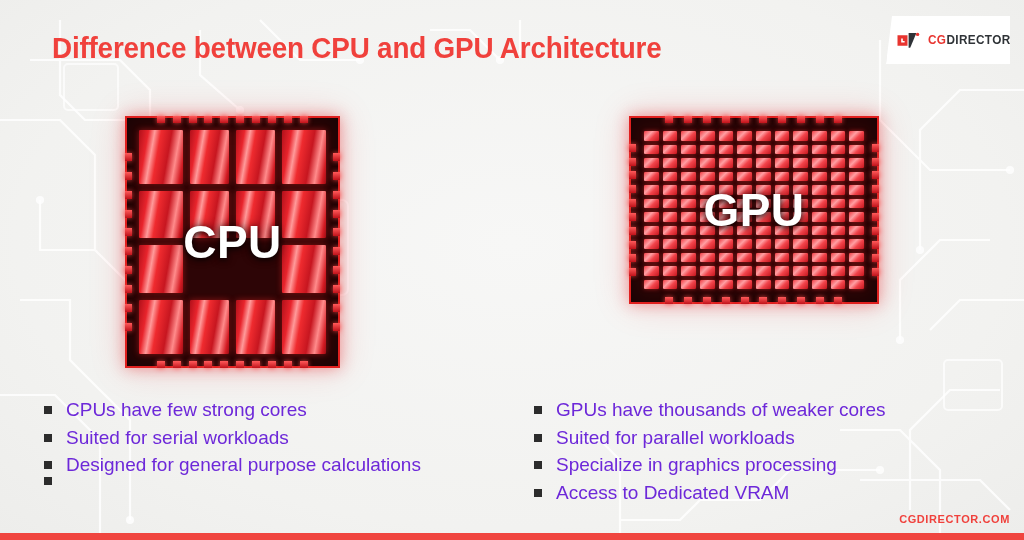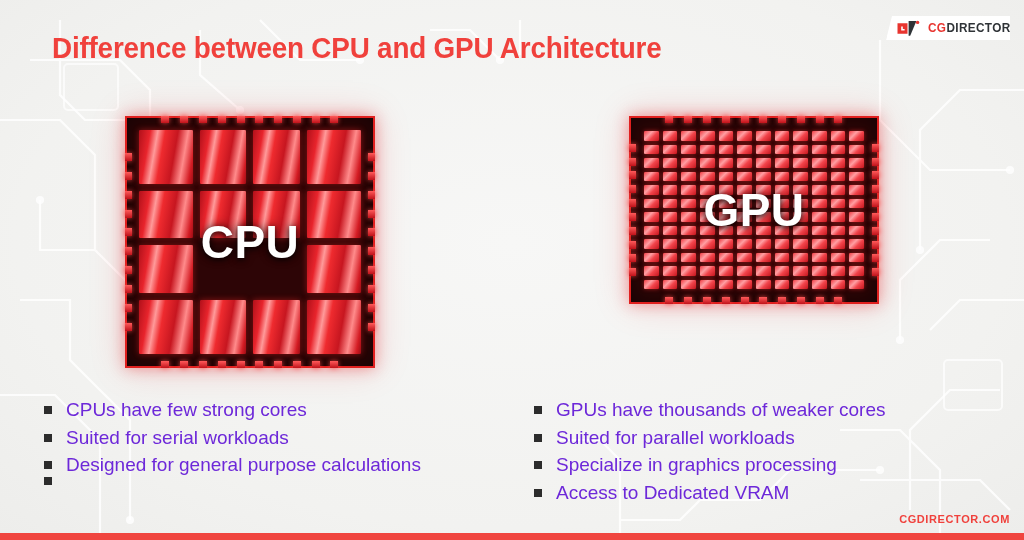--- a/index.html
+++ b/index.html
@@ -36,21 +36,21 @@
     transform:scaleX(0.96);
     transform-origin:left center;
     z-index:5;
     white-space:nowrap;
   }
 
   
   #logo-badge {
     position:absolute;
     right:14px; top:16px;
-    width:124px; height:24px;
+    width:124px; height:48px;
     background:#ffffff;
     clip-path: polygon(6px 0, 100% 0, 100% 100%, 0 100%);
     box-shadow:0 1px 3px rgba(0,0,0,0.10);
     display:flex; align-items:center;
     padding-left:11px;
     z-index:6;
   }
   #logo-mark {
     width:26px; height:17px;
     position:relative;
@@ -253,21 +253,21 @@
 
 <div id="logo-badge">
   <svg id="logo-mark" viewBox="0 0 26 17">
     <path d="M0.5 3.2 L10.5 3.2 L10.5 6.4 L4.2 6.4 L4.2 10.6 L7.6 10.6 L7.6 8.9 L5.8 8.9 L5.8 6.4 L10.5 6.4 L10.5 13.8 L0.5 13.8 Z" fill="#e8342f"></path>
     <path d="M11.6 1.0 L19.4 1.0 L13.2 15.8 L11.6 15.8 Z" fill="#2f3337"></path>
     <circle cx="20.6" cy="2.4" r="1.7" fill="#e8342f"></circle>
   </svg>
   <span id="logo-text"><span class="cg">CG</span><span class="dir">DIRECTOR</span></span>
 </div>
 
-<div class="chip" id="cpu-chip" style="left:125px; top:116px; width:250px; height:252px;">
+<div class="chip" id="cpu-chip" style="left:125px; top:116px; width:215px; height:252px;">
   <div class="pins top">
     <span class="pin"></span>
       <span class="pin"></span>
       <span class="pin"></span>
       <span class="pin"></span>
       <span class="pin"></span>
       <span class="pin"></span>
       <span class="pin"></span>
       <span class="pin"></span>
       <span class="pin"></span>

